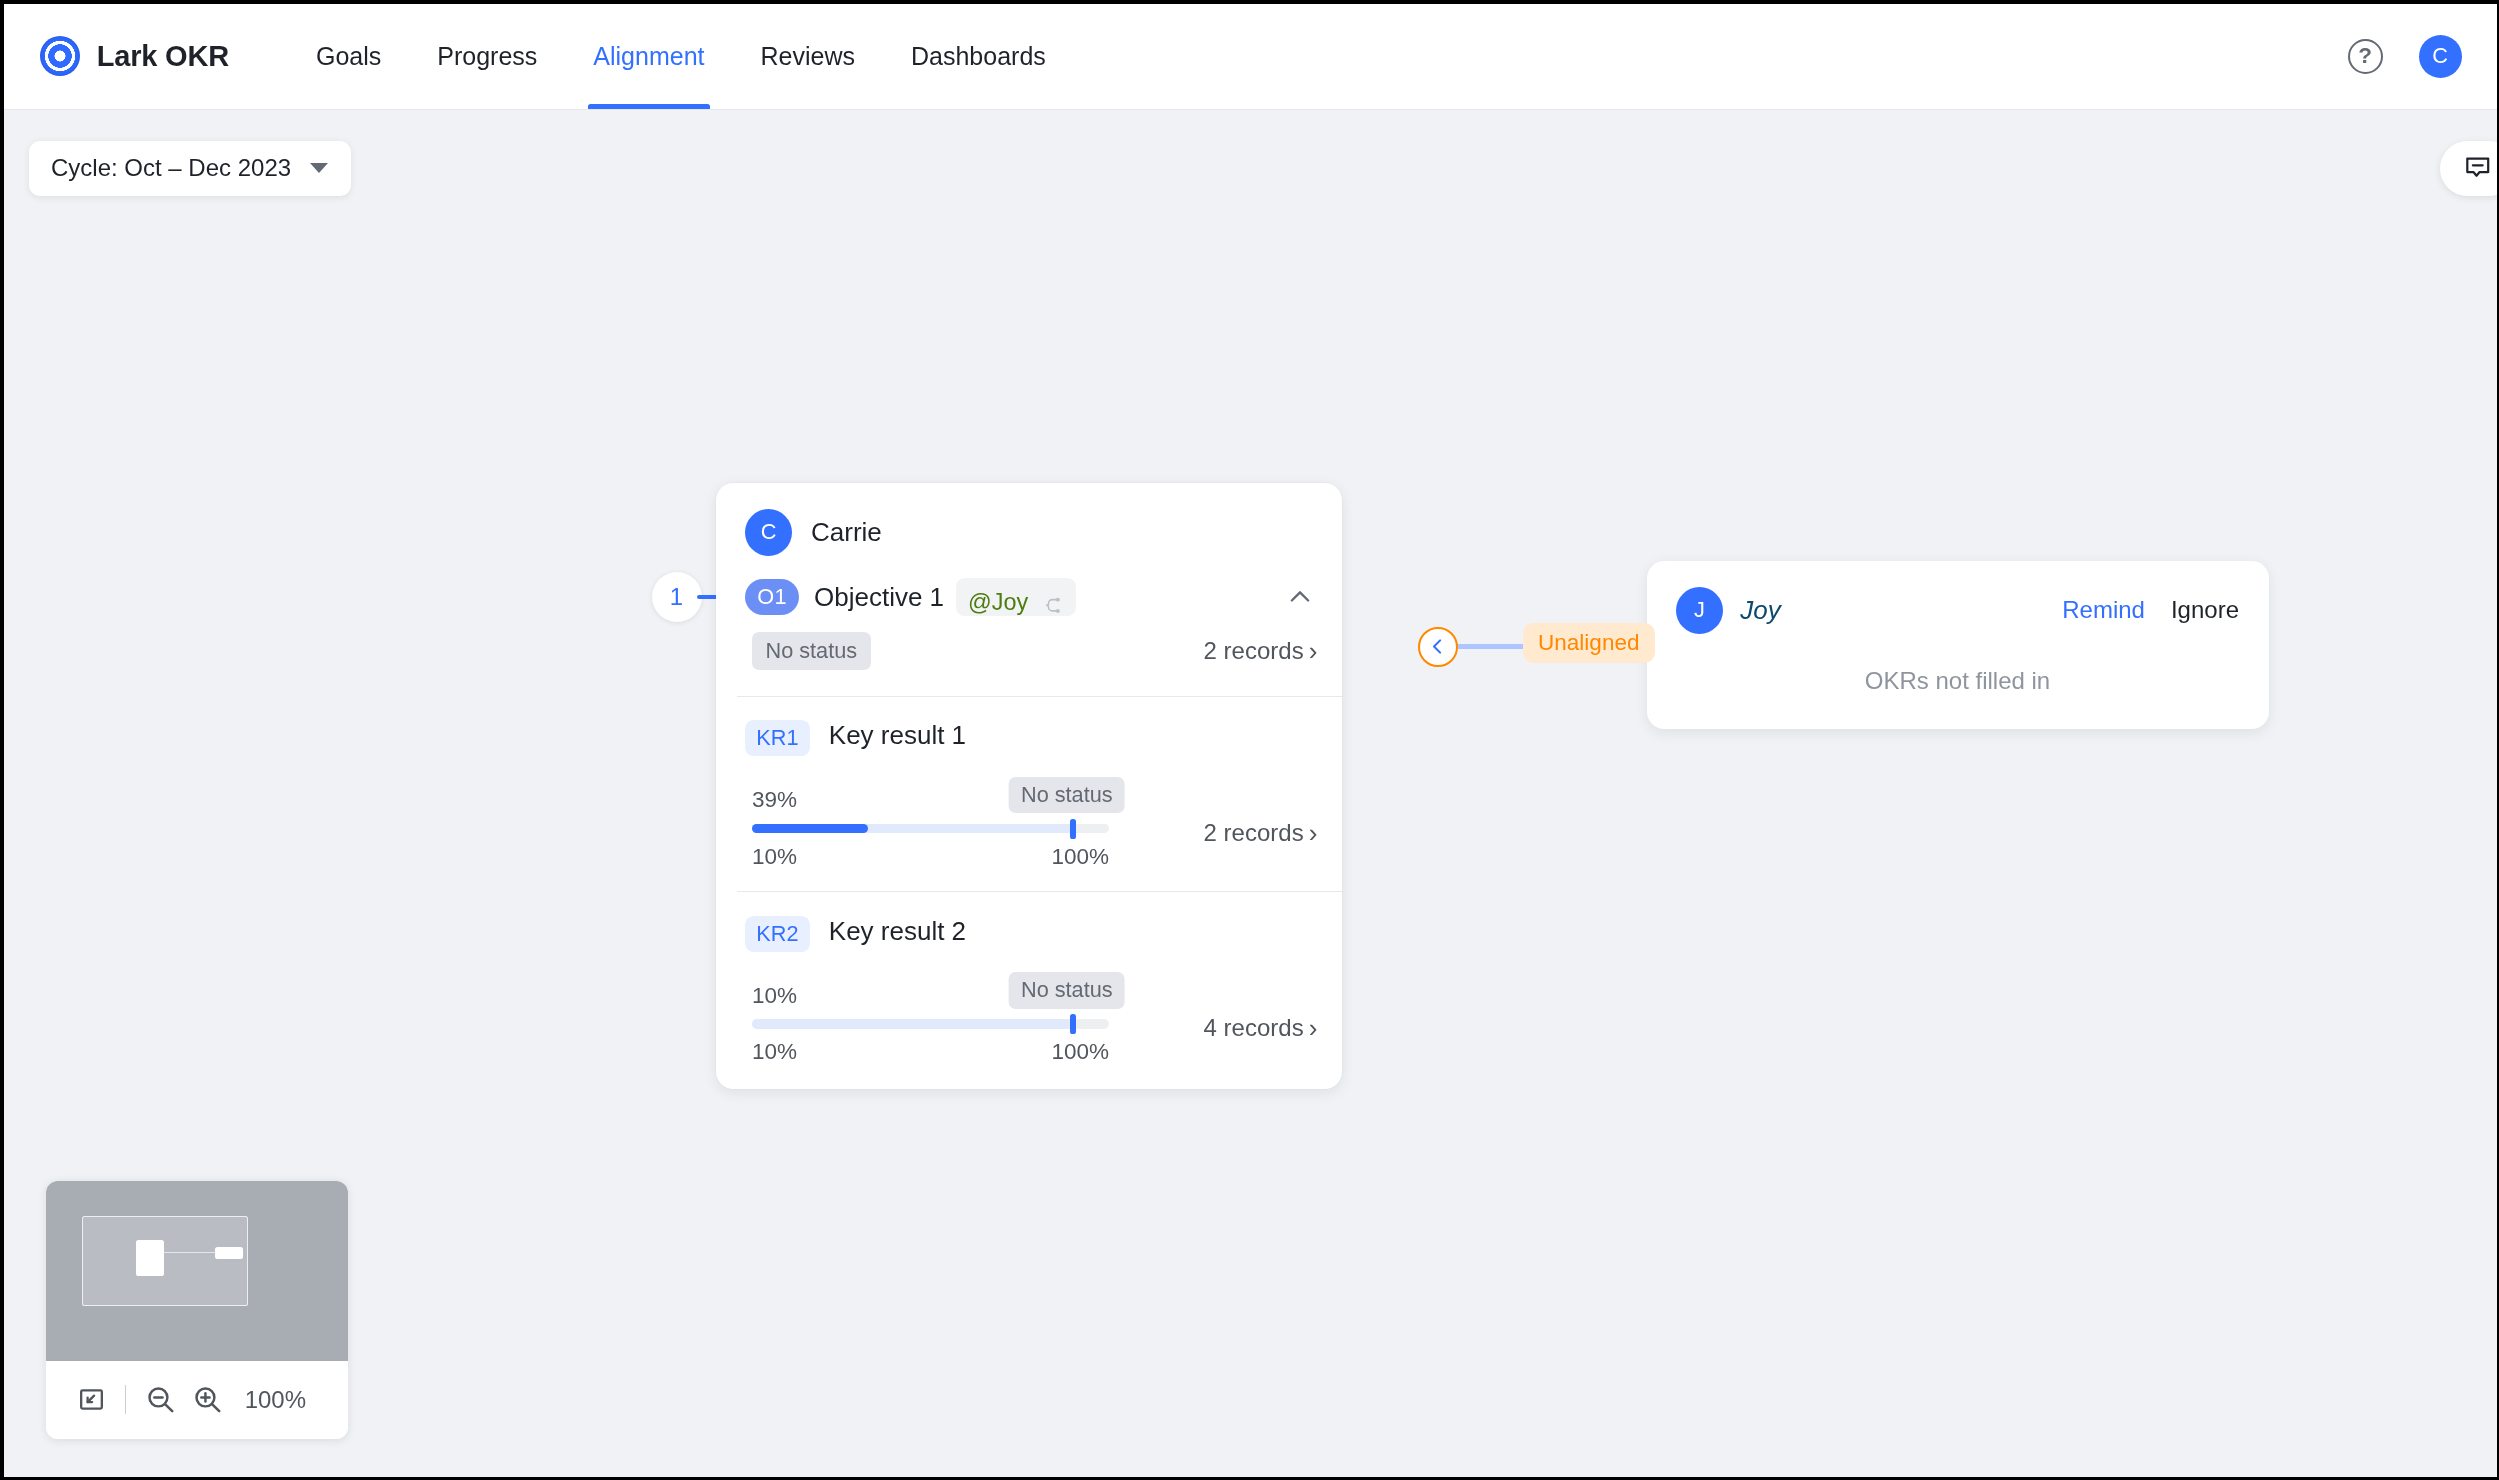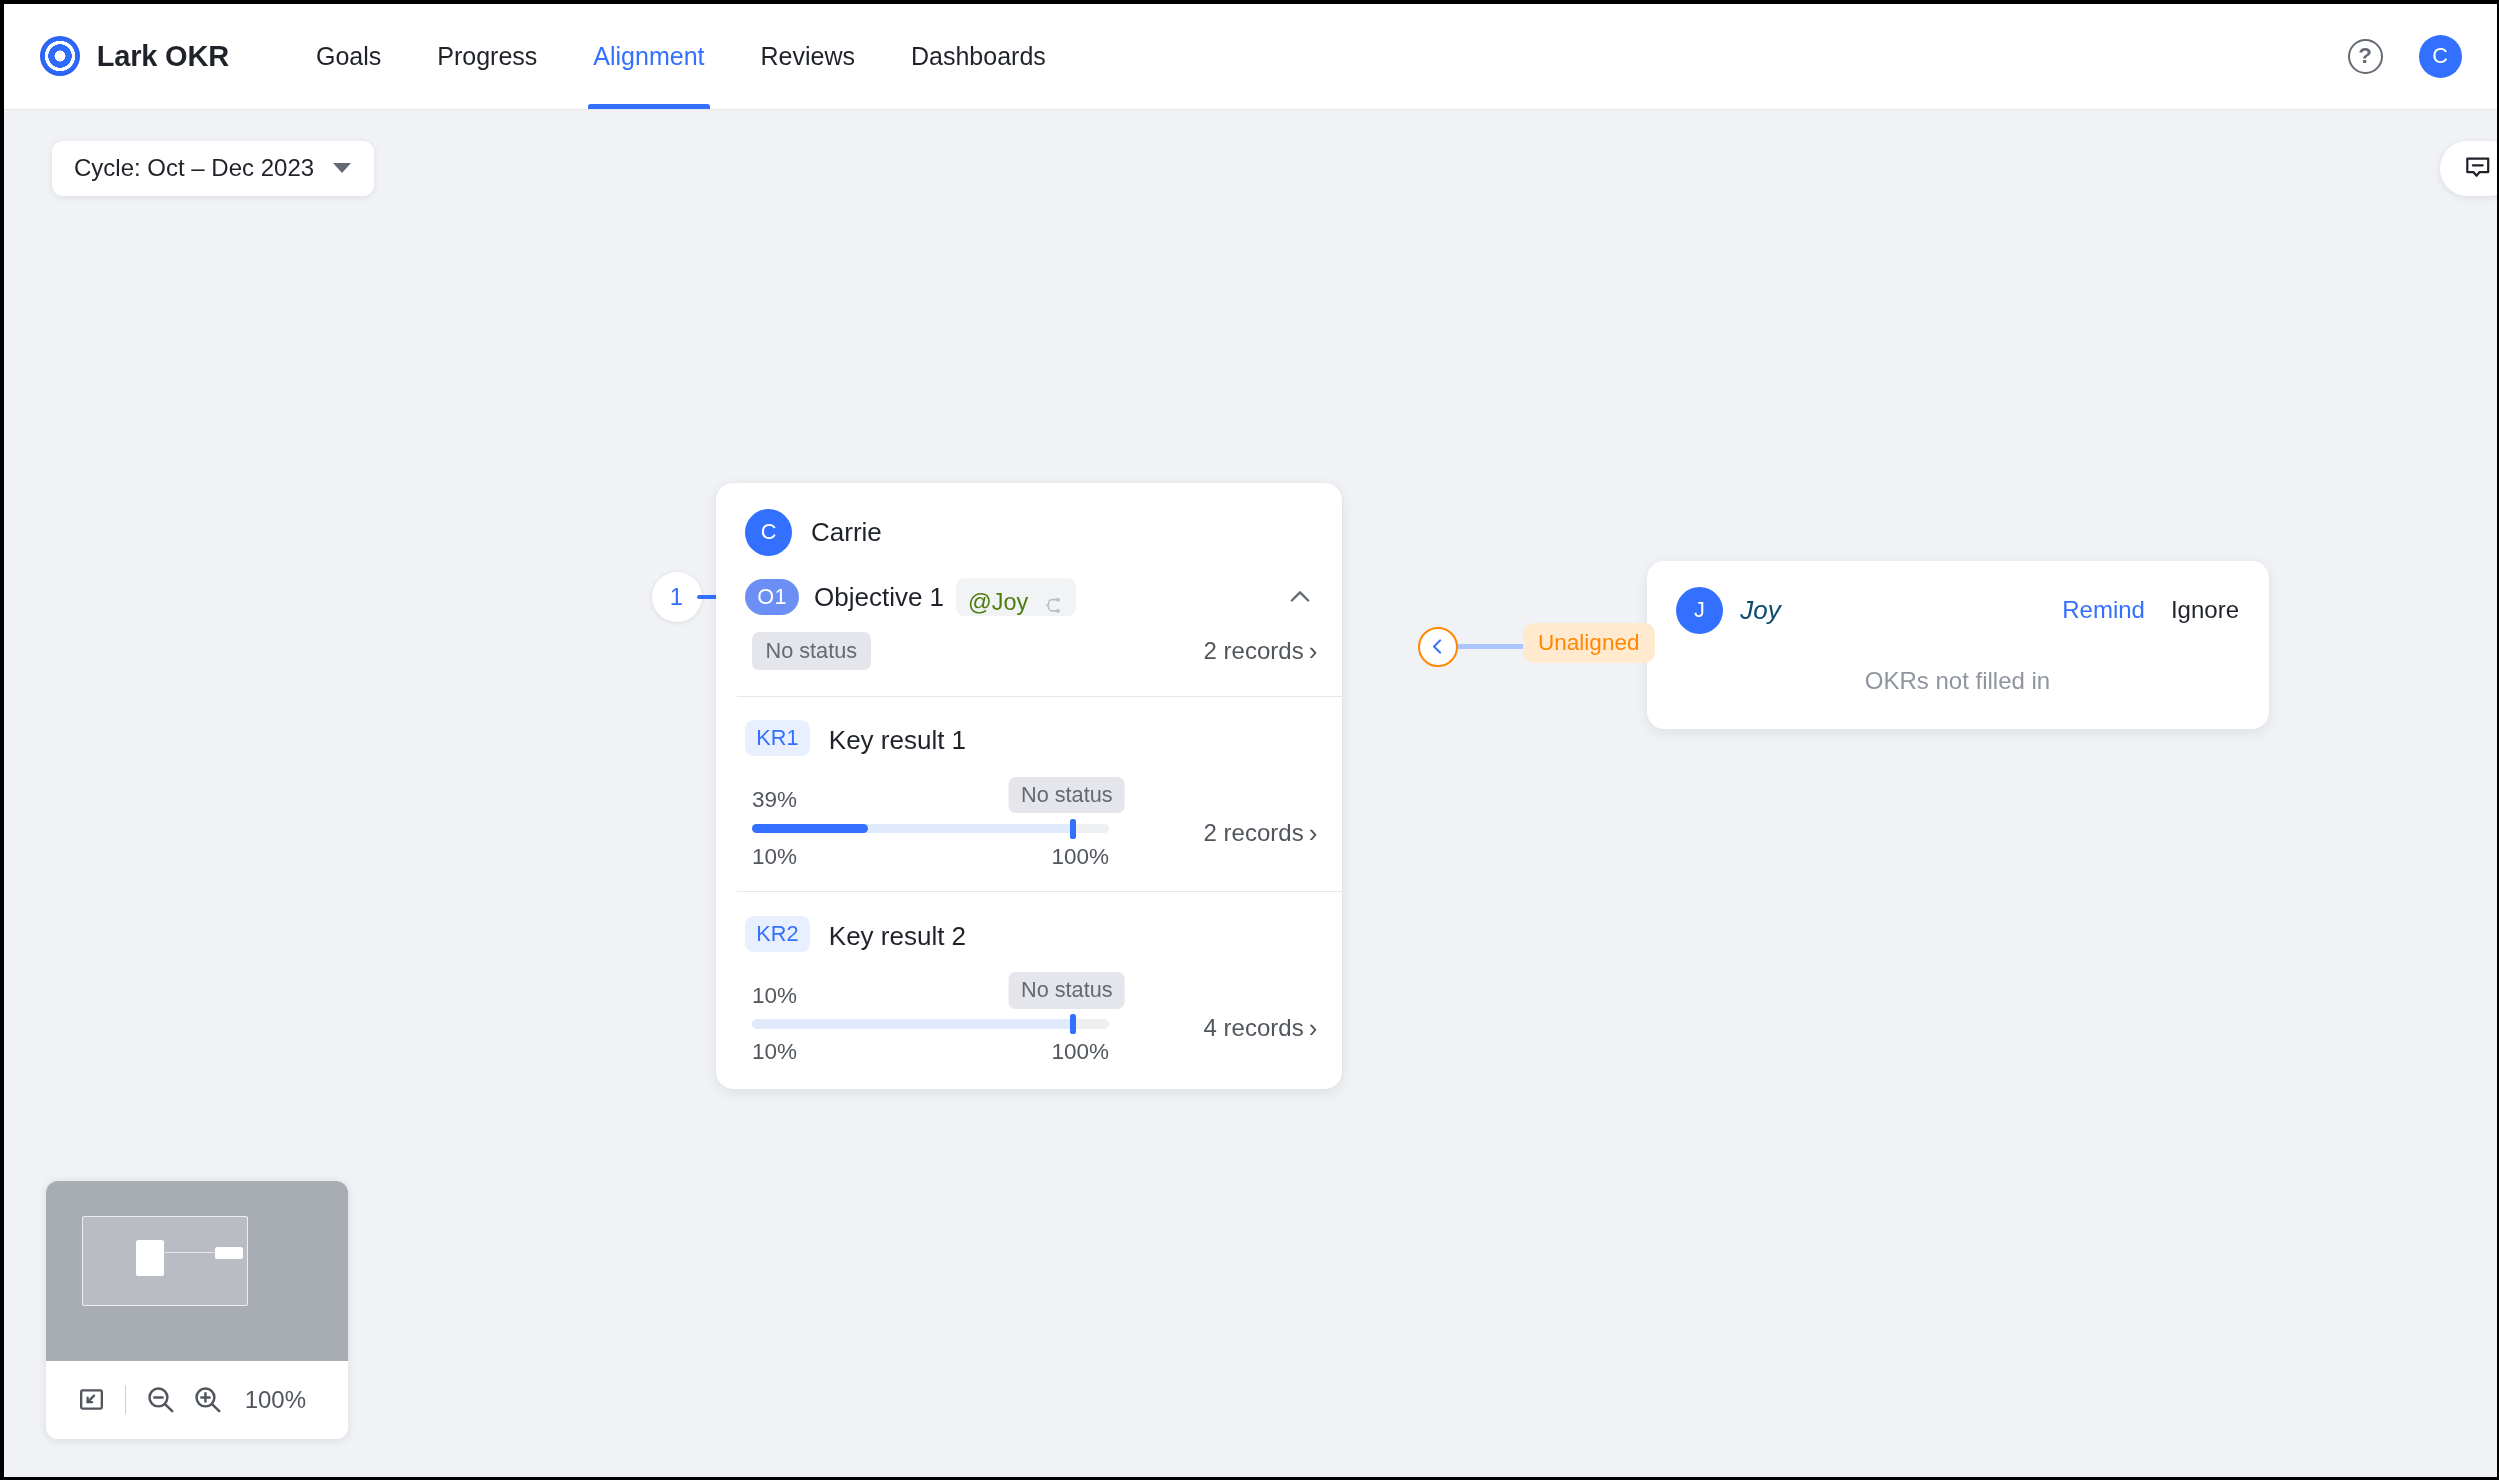--- a/index.html
+++ b/index.html
@@ -59,21 +59,21 @@
   }
   .avatar {
     border-radius: 50%; background: #3370ff; color: #fff;
     display: flex; align-items: center; justify-content: center;
     font-weight: 400;
   }
   .avatar.top { width: 43px; height: 43px; font-size: 21.7px; cursor: pointer; }
 
   
   .cycle-select {
-    position: absolute; left: 48px; top: 137px;
+    position: absolute; left: 25px; top: 137px;
     height: 55px; padding: 0 22.5px;
     background: #fff; border-radius: 11.3px;
     box-shadow: 0 1.7px 7px rgba(31,35,41,0.08);
     display: flex; align-items: center; gap: 19px;
     font-size: 24px; color: #1f2329; cursor: pointer;
   }
   .caret-down {
     width: 0; height: 0;
     border-left: 9.5px solid transparent;
     border-right: 9.5px solid transparent;
@@ -150,21 +150,21 @@
   }
   .records-link {
     margin-left: auto; display: flex; align-items: center; gap: 5.2px;
     font-size: 24px; color: #51565d; cursor: pointer;
   }
   .chev-right { font-size: 26px; line-height: 1; color: #51565d; }
 
   .divider { height: 0.9px; background: #e6e8eb; margin-left: 21px; }
 
   .kr-block { padding: 24px 24px 21px 29.5px; }
-  .kr-head { display: flex; align-items: flex-end; gap: 19px; }
+  .kr-head { display: flex; align-items: flex-start; gap: 19px; }
   .kr-badge {
     min-width: 61px; height: 36px; padding: 0 11.3px;
     background: #e8efff; color: #3370ff; border-radius: 8.7px;
     display: flex; align-items: center; justify-content: center;
     font-size: 21.7px;
   }
   .kr-title { font-size: 26px; color: #1f2329; }
 
   .kr-body { display: flex; align-items: flex-end; margin-top: 19px; padding-left: 7px; }
   .kr-progress { width: 357px; position: relative; }

